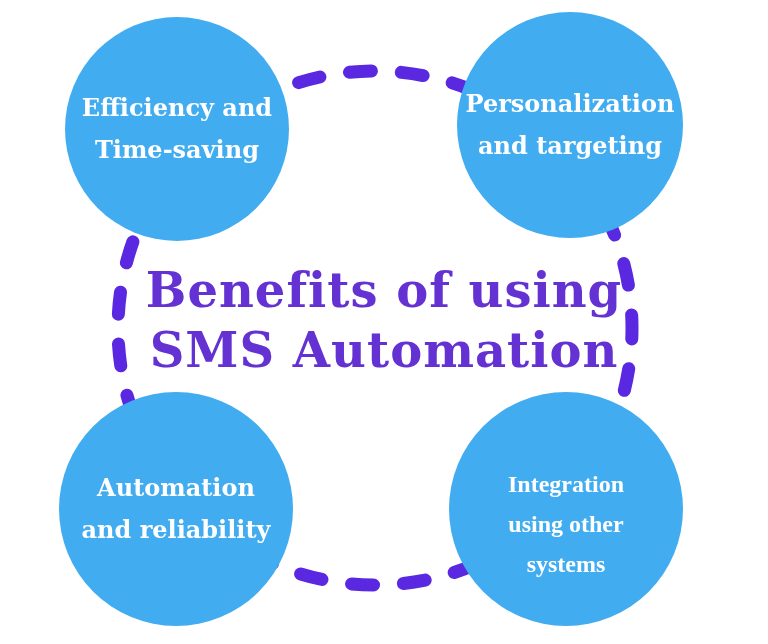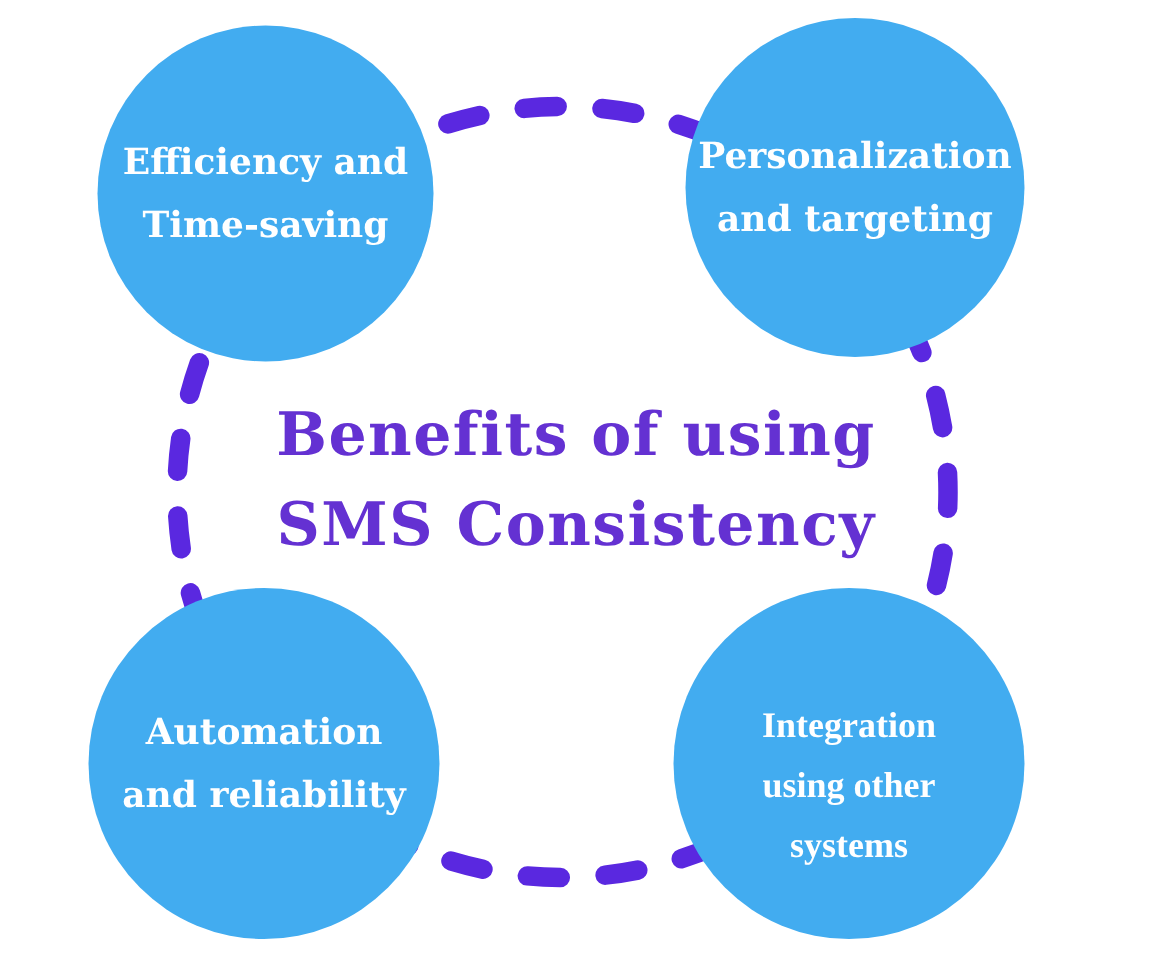--- a/index.html
+++ b/index.html
@@ -47,21 +47,21 @@
     margin-top: 30px;
   }
   .diagram-title {
     position: absolute;
     left: 0;
     top: 260px;
     width: 768px;
     text-align: center;
     color: var(--title, #6431d2);
     font-weight: bold;
-    font-size: 40px;
+    font-size: 48px;
     line-height: 60px;
     letter-spacing: 1px;
     white-space: nowrap;
   }
 </style>
 </head>
 <body>
 
 <div class="canvas">
 
@@ -93,16 +93,16 @@
   <div class="bubble bubble-br">
     <div class="bubble-label">
       <div>Integration</div>
       <div>using other</div>
       <div>systems</div>
     </div>
   </div>
 
   <div class="diagram-title">
     <div>Benefits of using</div>
-    <div>SMS Consistency</div>
+    <div>SMS Automation</div>
   </div>
 
 </div>
 
 </body></html>

